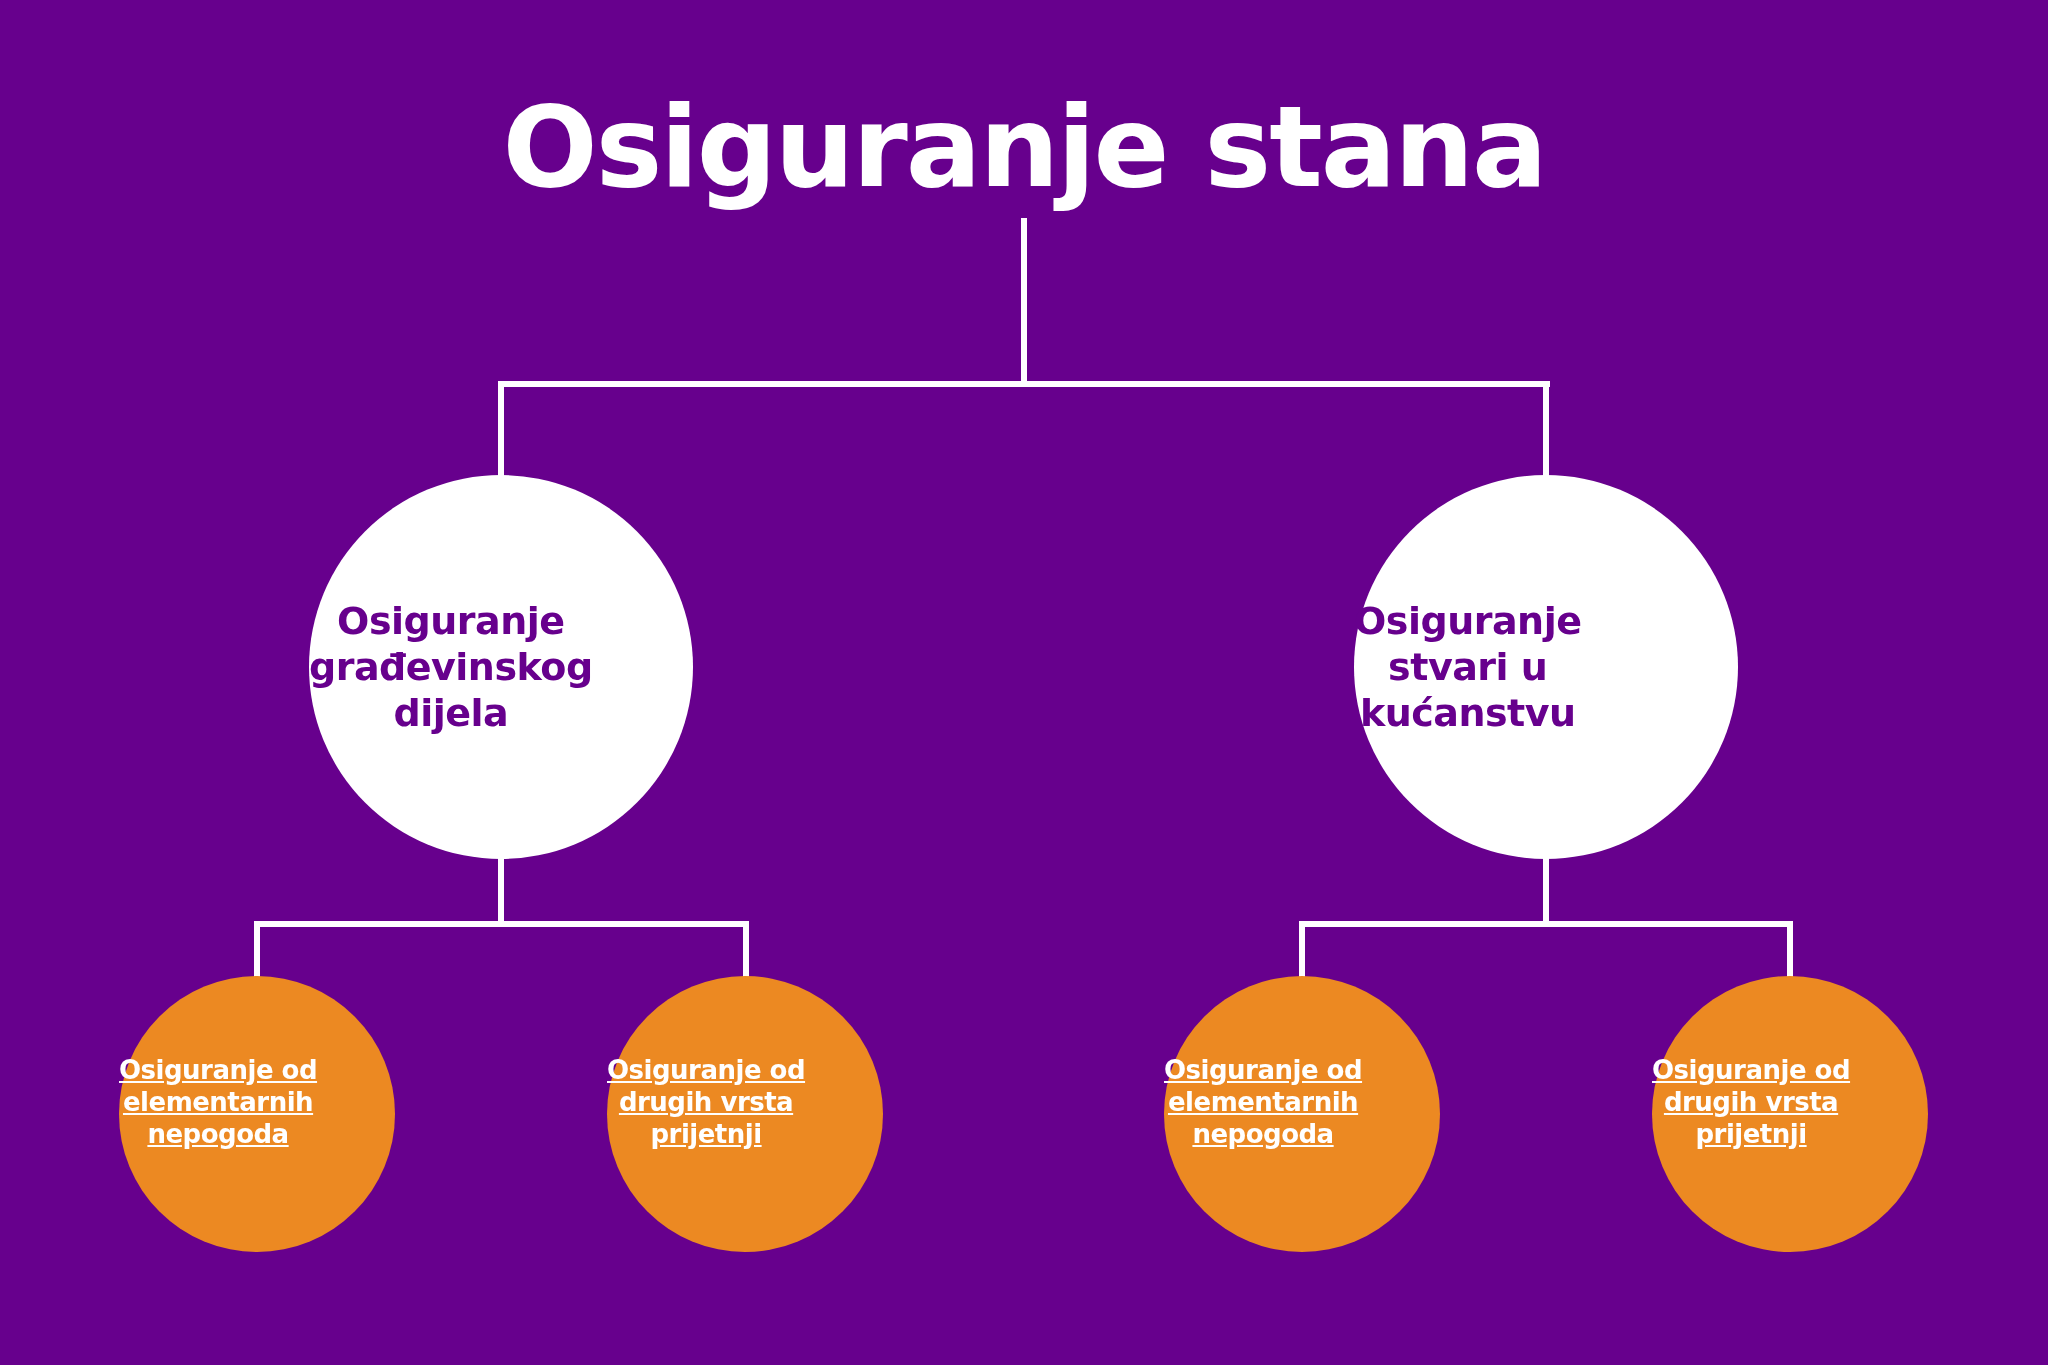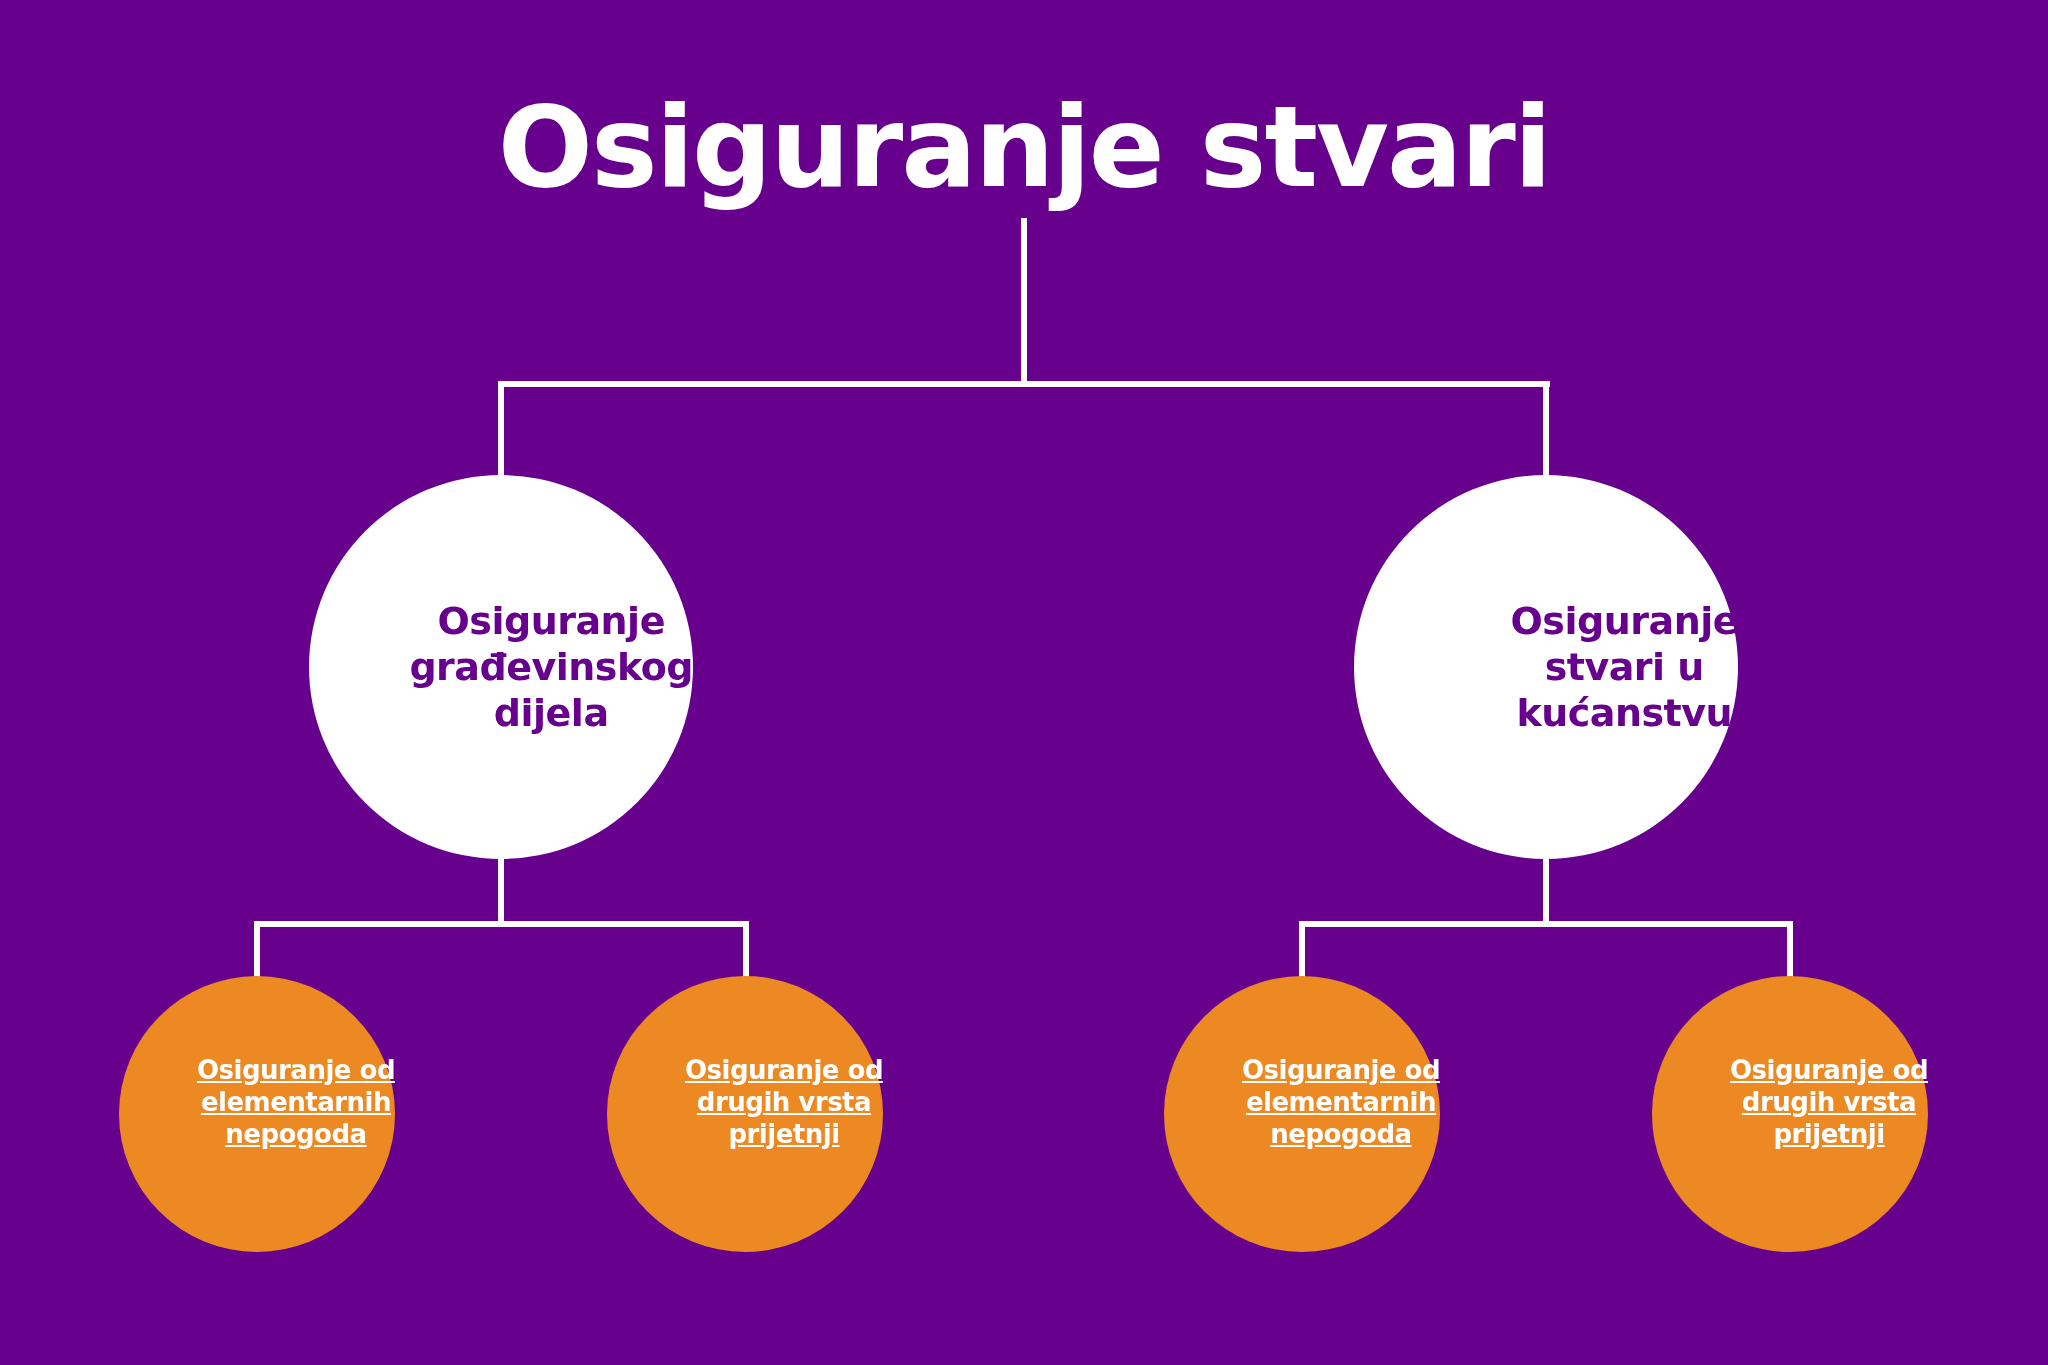--- a/index.html
+++ b/index.html
@@ -11,39 +11,39 @@
   }
   .title {
     position: absolute; left: 0; width: 2048px; top: 82px;
     text-align: center; color: #ffffff;
     font-weight: bold; font-size: 112px; line-height: 130px;
     letter-spacing: -2px;
   }
   .line { position: absolute; background: #ffffff; }
   .node {
     position: absolute; border-radius: 50%;
-    display: flex; align-items: center; justify-content: flex-end;
+    display: flex; align-items: center; justify-content: flex-start;
     text-align: center; font-weight: bold; box-sizing: border-box;
   }
   .node span { display: block; white-space: pre-line; }
   .node.primary {
     width: 384px; height: 384px; background: #ffffff; color: #67008d;
     font-size: 38px; line-height: 46px; letter-spacing: -0.5px;
   }
   .node.secondary {
     width: 276px; height: 276px; background: #ec8922; color: #ffffff;
     font-size: 26px; line-height: 32px; letter-spacing: -0.5px;
     padding-bottom: 24px;
     text-decoration: underline;
   }
 </style>
 </head>
 <body>
 
-<div class="title">Osiguranje stvari</div>
+<div class="title">Osiguranje stana</div>
 
 <div class="line" style="left:1021px; top:218px; width:6px; height:169px;"></div>
 <div class="line" style="left:498px; top:381px; width:1052px; height:6px;"></div>
 <div class="line" style="left:498px; top:381px; width:6px; height:96px;"></div>
 <div class="line" style="left:1543px; top:381px; width:6px; height:96px;"></div>
 
 <div class="line" style="left:498px; top:855px; width:6px; height:72px;"></div>
 <div class="line" style="left:254px; top:921px; width:495px; height:6px;"></div>
 <div class="line" style="left:254px; top:921px; width:6px; height:58px;"></div>
 <div class="line" style="left:743px; top:921px; width:6px; height:58px;"></div>

